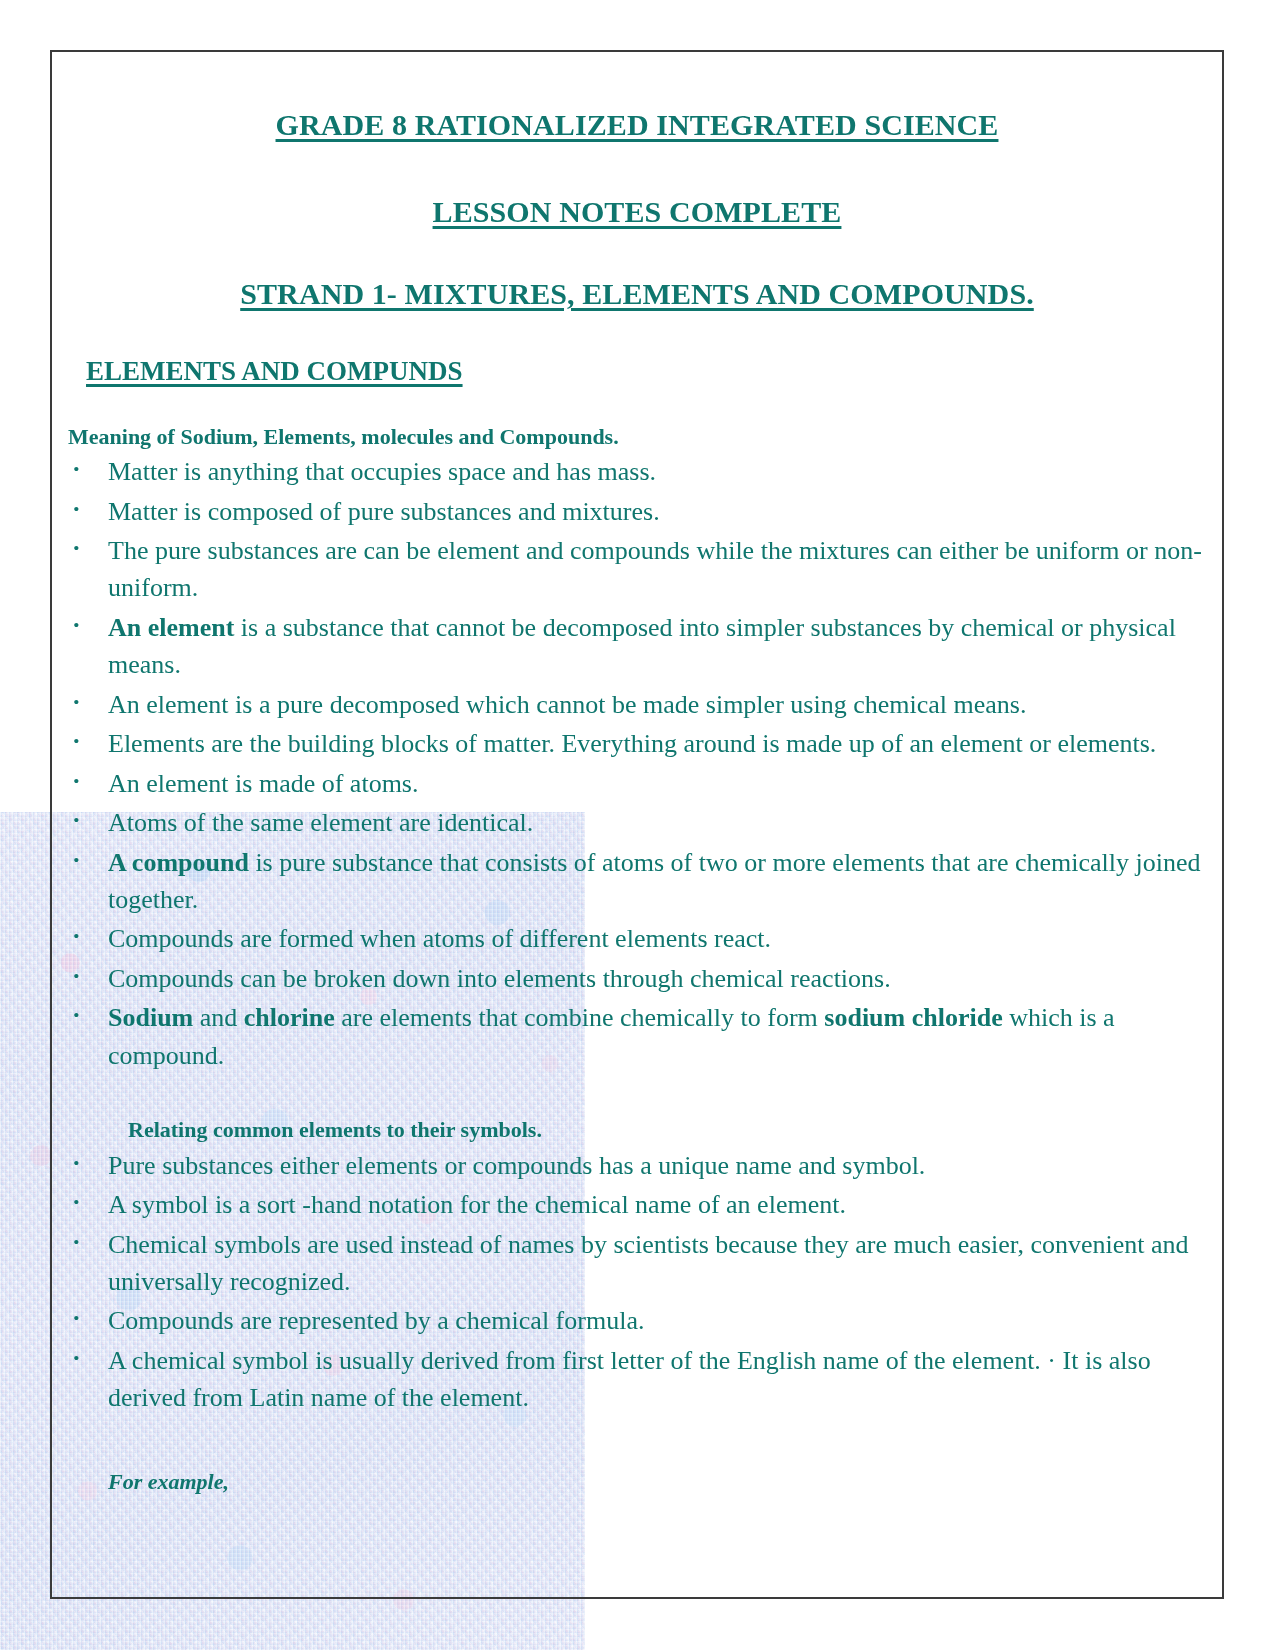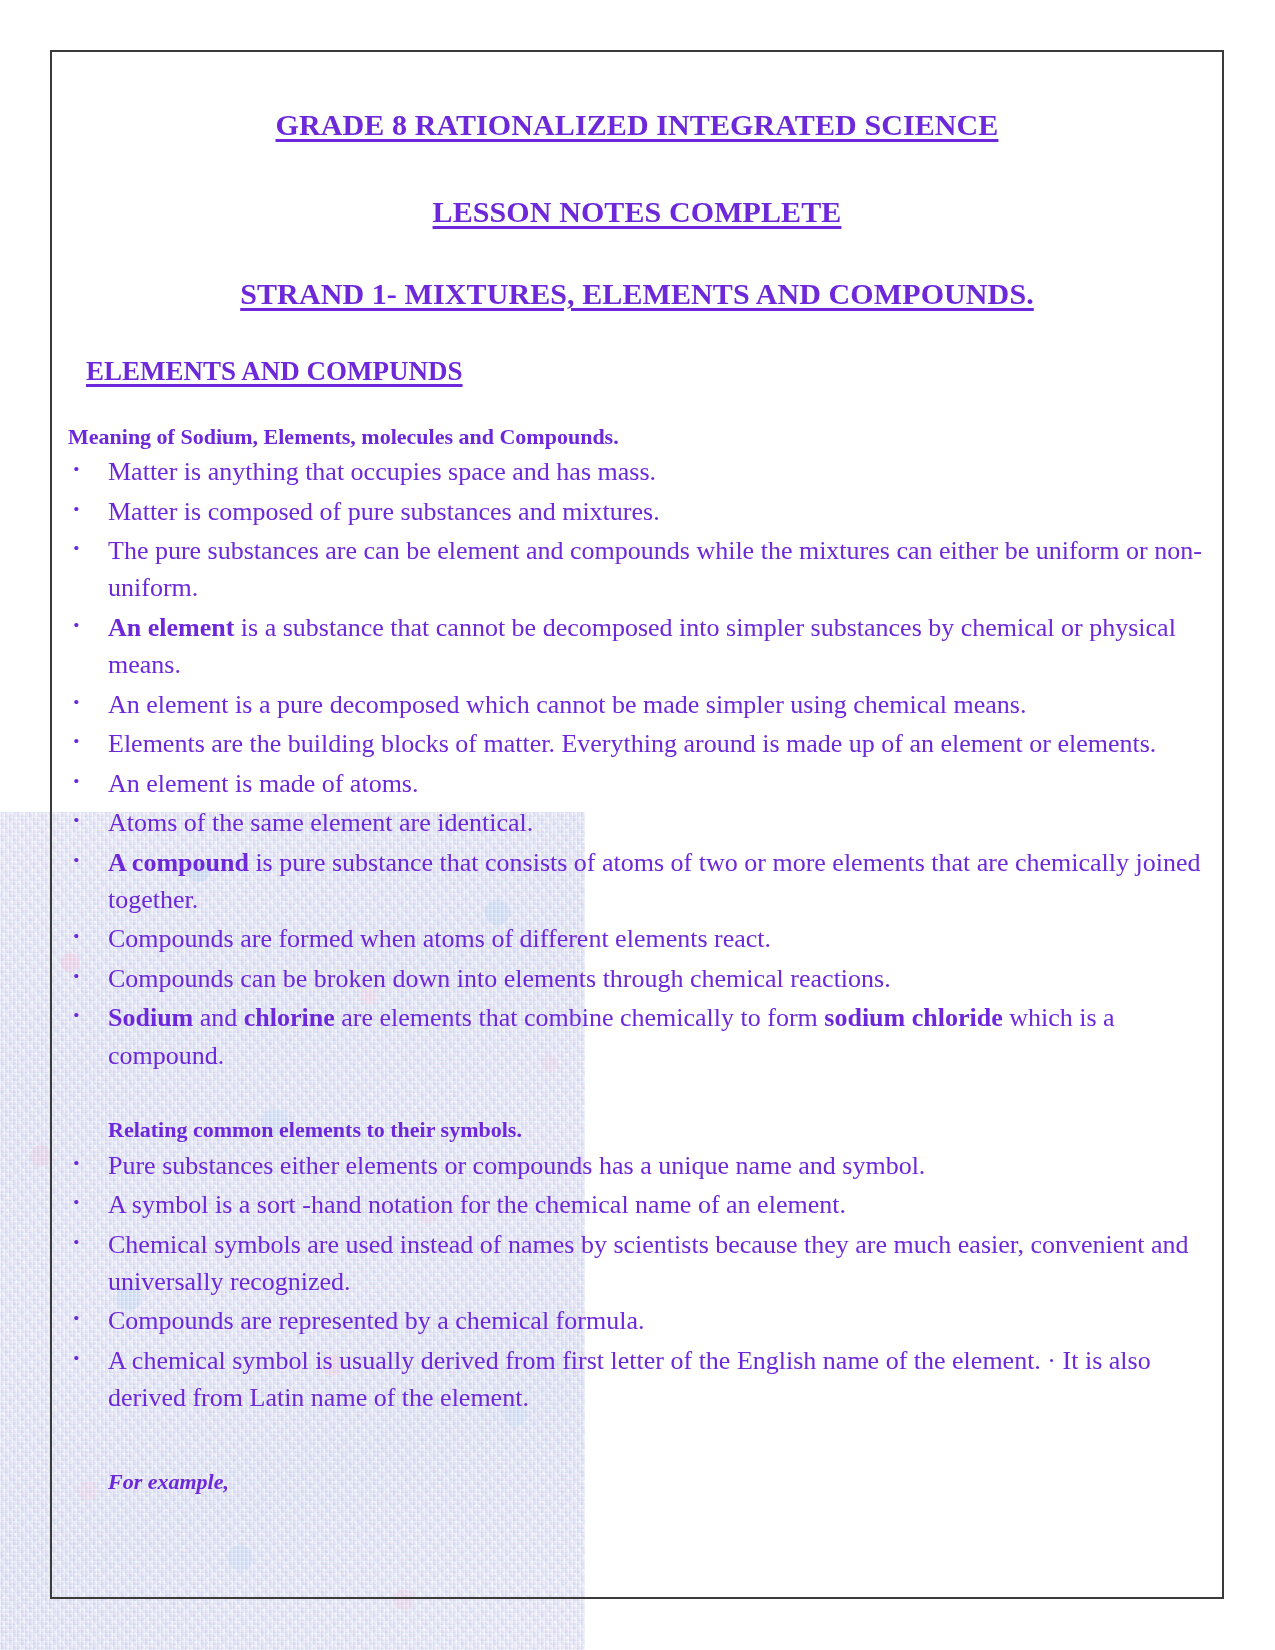--- a/index.html
+++ b/index.html
@@ -75,21 +75,21 @@
   
   #content {
     position: absolute;
     left: 50px;
     top: 50px;
     width: 1174px;
     height: 1549px;
     box-sizing: border-box;
     padding: 0;
     z-index: 3;
-    color: #6d28d9;
+    color: #0f766e;
   }
 
   .h-main {
     font-size: 30px;
     font-weight: bold;
     text-align: center;
     text-decoration: underline;
     text-underline-offset: 4px;
     text-decoration-thickness: 3px;
     letter-spacing: 0.1px;
@@ -108,21 +108,21 @@
     margin: 44px 0 0 36px;
     line-height: 1.15;
   }
 
   .subhead {
     font-size: 22px;
     font-weight: bold;
     margin: 36px 0 0 18px;
     line-height: 1.3;
   }
-  .subhead.indented { margin-left: 58px; margin-top: 42px; }
+  .subhead.indented { margin-left: 78px; margin-top: 42px; }
 
   ul.bullets {
     list-style: none;
     margin: 0;
     padding: 0;
   }
   ul.bullets li {
     position: relative;
     font-size: 26px;
     line-height: 1.44;

